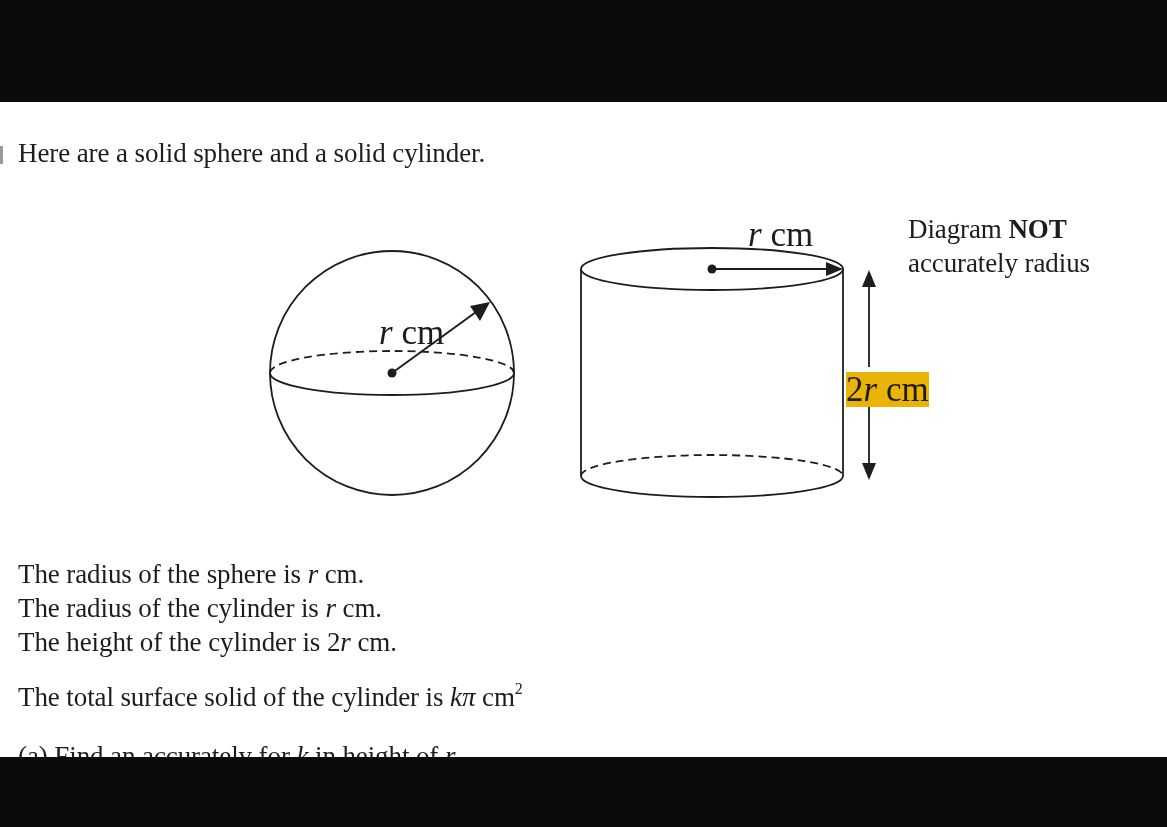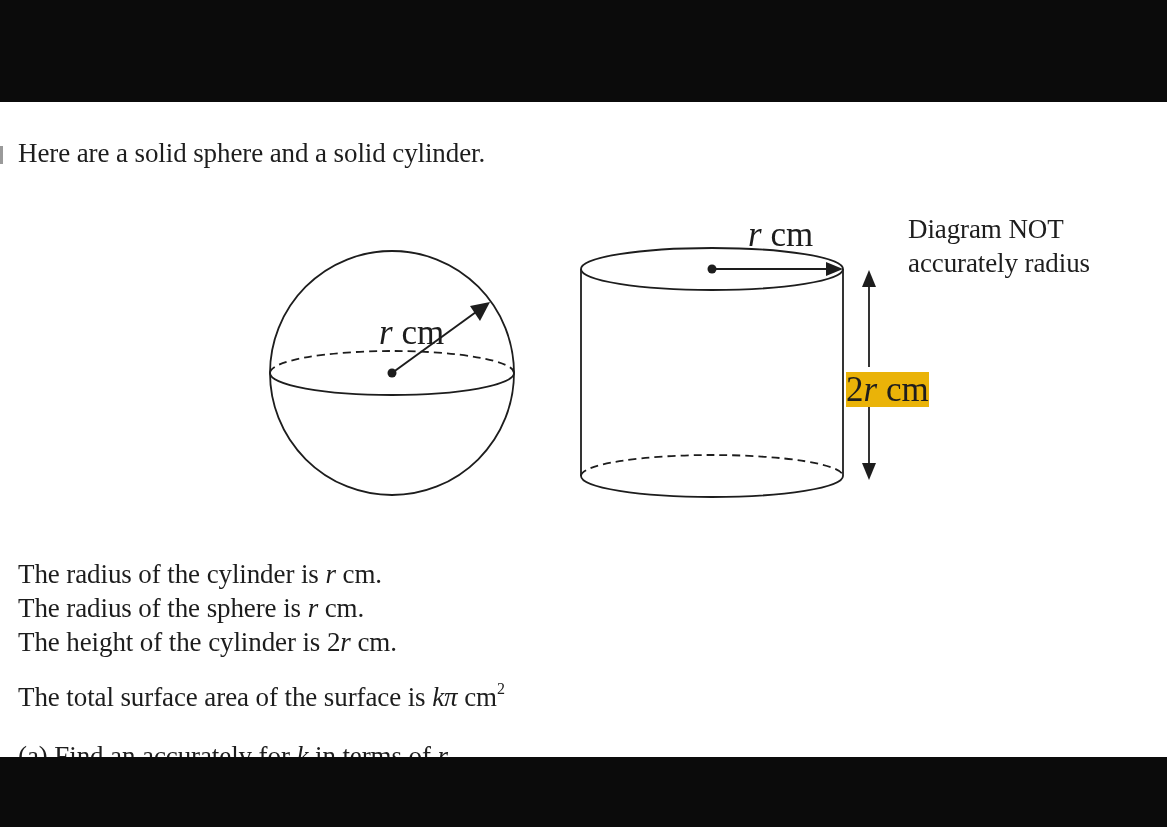--- a/index.html
+++ b/index.html
@@ -9,21 +9,21 @@
       font-family: "Liberation Serif", "DejaVu Serif", serif;
       color: #1d1d1d;
     }
     .bar-top { position: absolute; left: 0; top: 0; width: 1167px; height: 78px; background: #0b0b0b; }
     .bar-bottom { position: absolute; left: 0; top: 757px; width: 1167px; height: 70px; background: #0b0b0b; }
     .page { position: absolute; left: 0; top: 78px; width: 1167px; height: 679px; background: #ffffff; overflow: hidden; margin-top: 24px; }
     .edge-mark { position: absolute; left: 0; top: 44px; width: 3px; height: 18px; background: #9a9a9a; }
     .txt { position: absolute; font-size: 27px; line-height: 1; white-space: nowrap; letter-spacing: -0.1px; }
     .intro { left: 18px; top: 38px; }
     .notice { left: 908px; top: 110px; font-size: 27px; line-height: 34px; }
-    .notice b { font-weight: normal; text-align: right; }
+    .notice b { font-weight: bold; text-align: right; }
     .facts { left: 18px; top: 455px; line-height: 34px; }
     .total { left: 18px; top: 582px; }
     .part-a { left: 18px; top: 641px; }
     i.var { font-style: italic; }
     sup { font-size: 16px; vertical-align: 12px; line-height: 0; }
     svg.diagram { position: absolute; left: 0; top: 0; }
     .lbl { position: absolute; font-size: 35px; white-space: nowrap; line-height: 1; background: transparent; }
   </style>
 </head>
 <body>
@@ -78,23 +78,23 @@
   <div class="lbl" style="left:748px; top:115px;"><i class="var">r</i><span> cm</span></div>
 
   <div class="lbl" style="left:846px; top:270px; background:#eab308;"><span>2</span><i class="var">r</i><span> cm</span></div>
 
   <div class="txt notice">
     <div><span>Diagram </span><b>NOT</b></div>
     <div>accurately radius</div>
   </div>
 
   <div class="txt facts">
+    <div><span>The radius of the sphere is </span><i class="var">r</i><span> cm.</span></div>
     <div><span>The radius of the cylinder is </span><i class="var">r</i><span> cm.</span></div>
-    <div><span>The radius of the sphere is </span><i class="var">r</i><span> cm.</span></div>
     <div><span>The height of the cylinder is 2</span><i class="var">r</i><span> cm.</span></div>
   </div>
 
-  <div class="txt total"><span>The total surface area of the surface is </span><i class="var">kπ</i><span> cm</span><sup>2</sup></div>
+  <div class="txt total"><span>The total surface solid of the cylinder is </span><i class="var">kπ</i><span> cm</span><sup>2</sup></div>
 
-  <div class="txt part-a"><span>(a) </span><span>Find an accurately for </span><i class="var">k</i><span> in terms of </span><i class="var">r</i><span>.</span></div>
+  <div class="txt part-a"><span>(a) </span><span>Find an accurately for </span><i class="var">k</i><span> in height of </span><i class="var">r</i><span>.</span></div>
 </div>
 
 <div class="bar-bottom"></div>
 
 </body></html>

